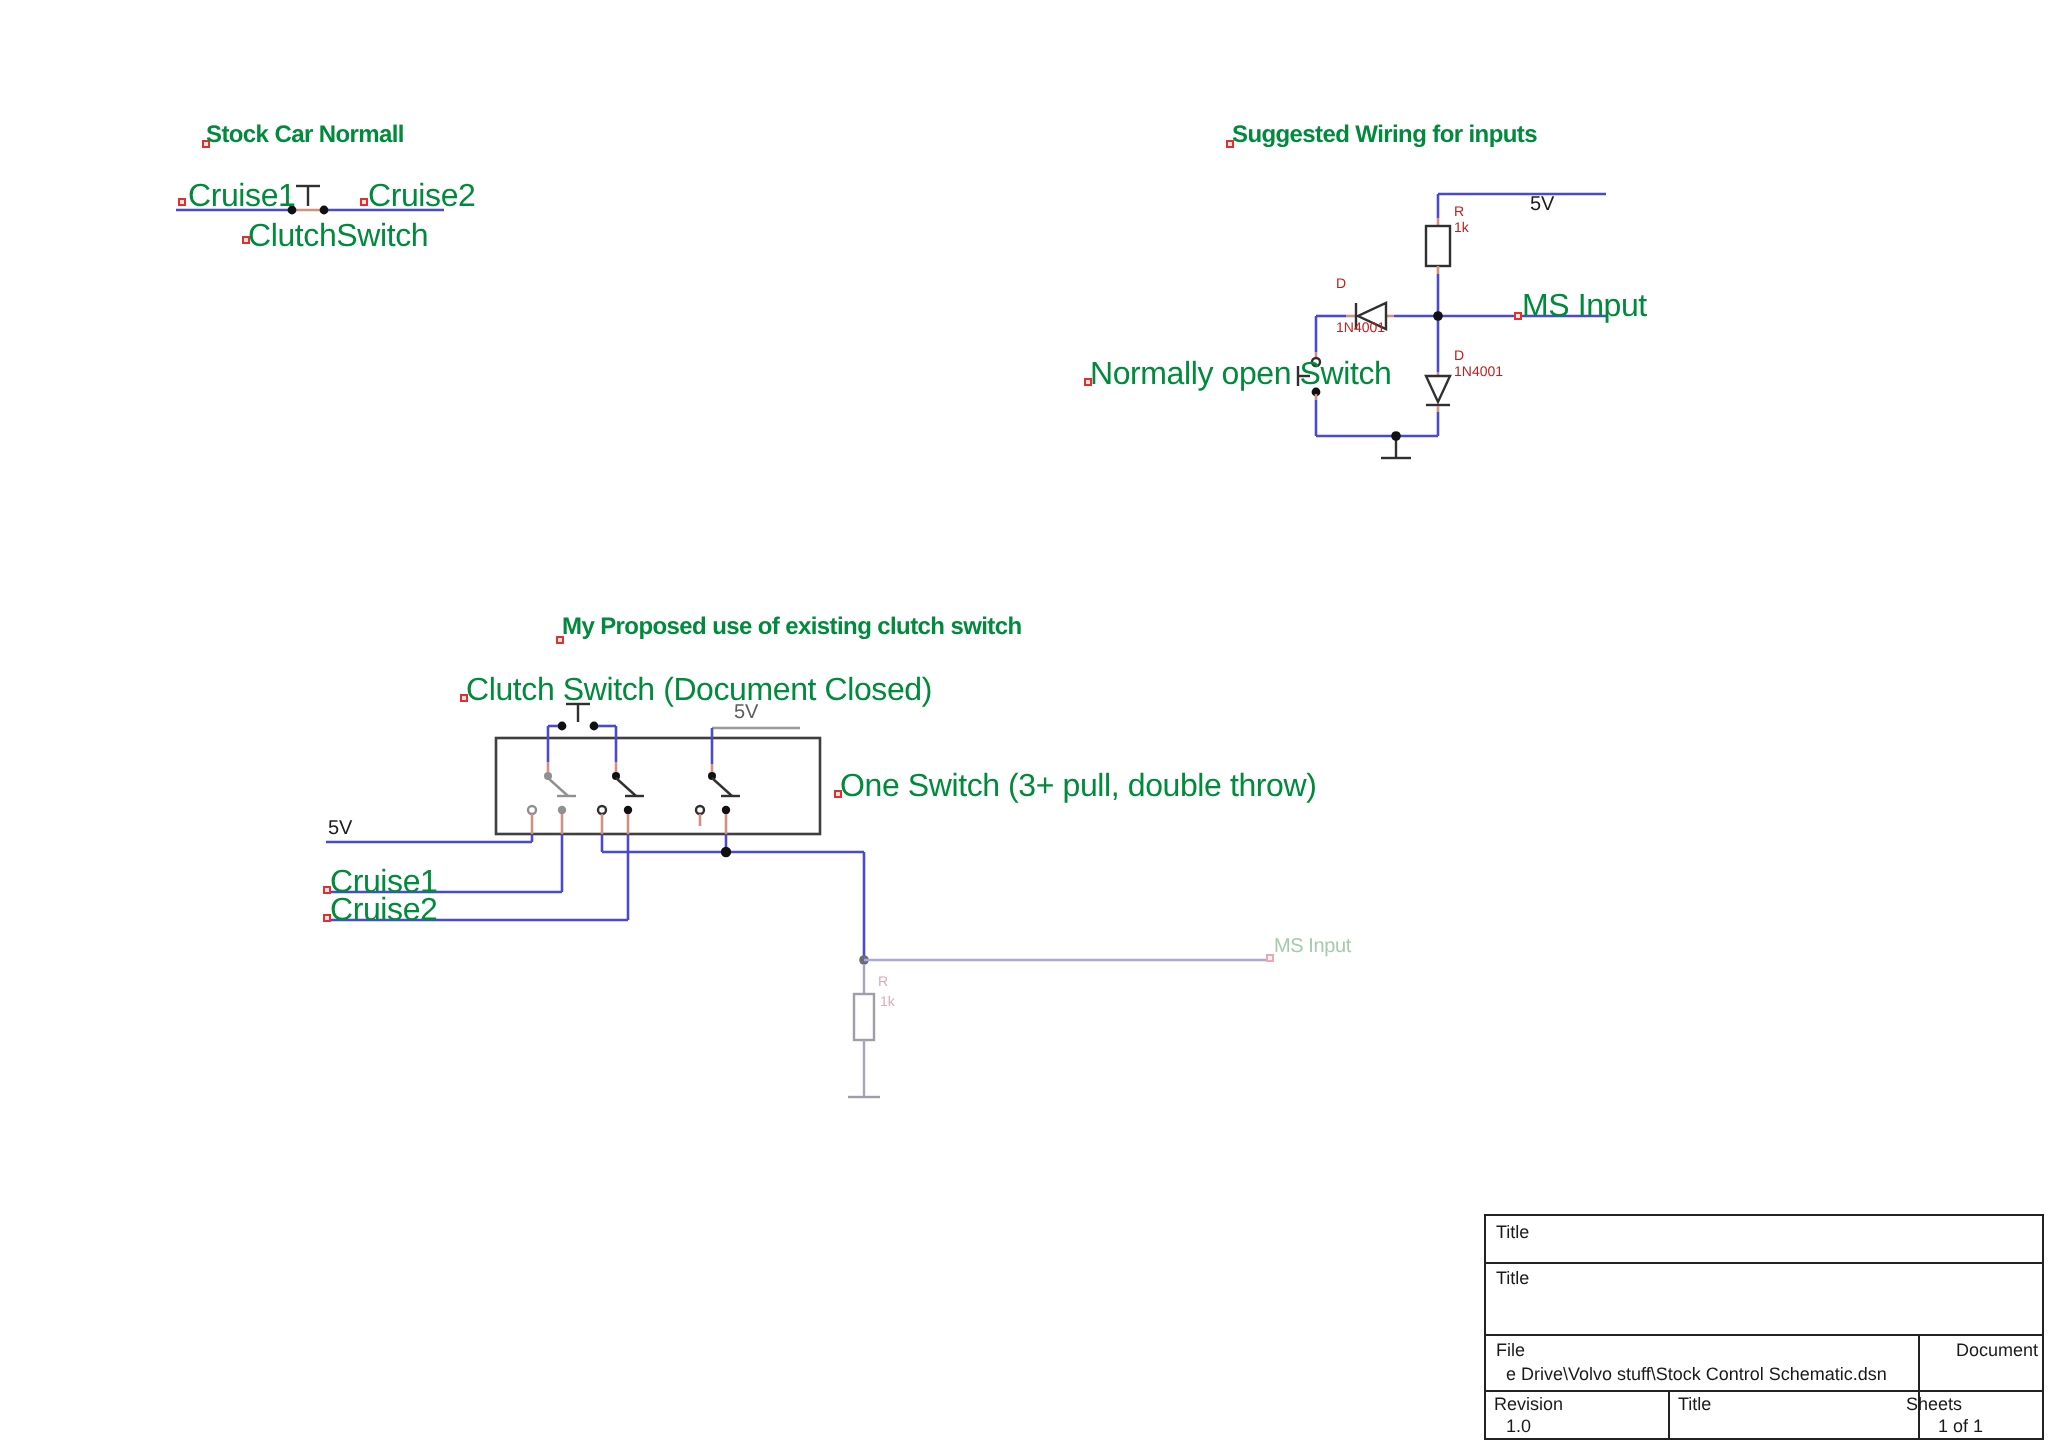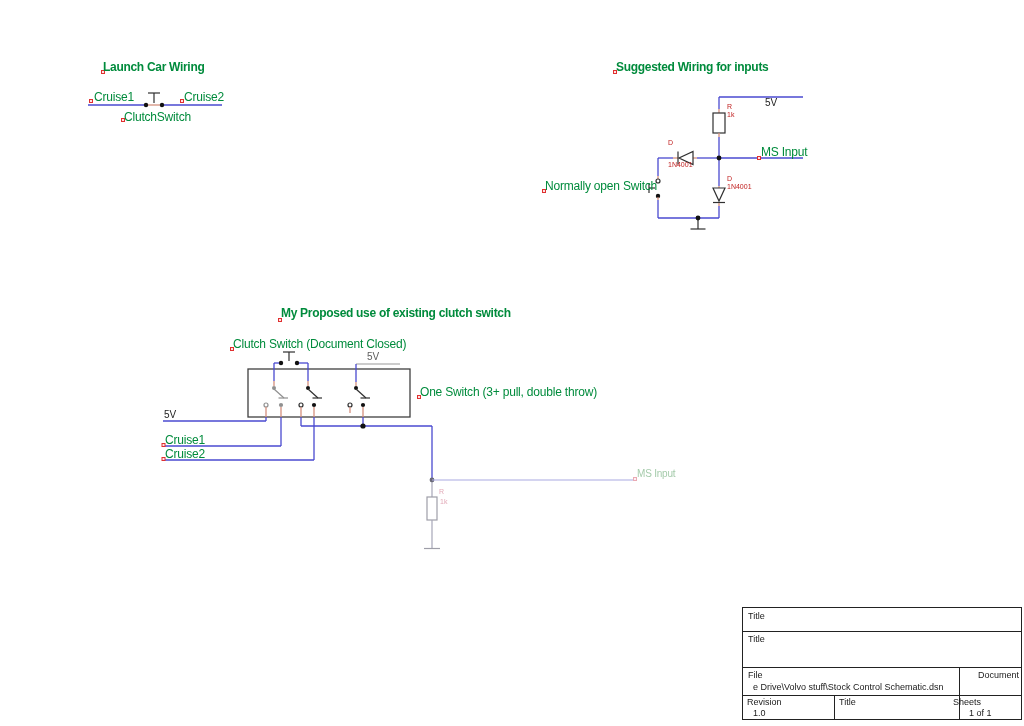--- a/index.html
+++ b/index.html
@@ -20,21 +20,21 @@
   .box {stroke:#3f3f3f;stroke-width:1.3;fill:none}
   .mk  {fill:#ffe2e2;stroke:var(--marker_red,#e03030);stroke-width:1}
   .mkf {fill:#fff0f2;stroke:#eaaab4;stroke-width:1}
   .dot {fill:#111}
   .dotg{fill:var(--symbol_gray,#909090)}
   .juncf{fill:var(--junction_faded,#6a6a78)}
   .white{fill:#fff}
 
   .txt{position:absolute;white-space:nowrap;line-height:1.05;}
   .h  {font-size:12px;font-weight:bold;letter-spacing:-0.3px;color:var(--label_green,#008b3c);}
-  .lbl{font-size:12px;letter-spacing:-0.2px;color:var(--label_green,#008b3c);}
+  .lbl{font-size:16px;letter-spacing:-0.2px;color:var(--label_green,#008b3c);}
   .lblf{font-size:10px;letter-spacing:-0.2px;color:var(--label_green_faded,#a5cbab);}
   .pwr{font-size:10px;color:#1c1c1c;}
   .pwrg{font-size:10px;color:#5c5c5c;}
   .part{font-size:7px;color:var(--part_red,#c02020);}
   .partf{font-size:7px;color:var(--part_red_faded,#e2aab8);}
 
   
   #tb{position:absolute;left:742px;top:607px;width:278px;height:111px;border:1px solid #222;}
   .tbline{position:absolute;background:#222;}
   .tbtxt{position:absolute;font-size:9px;color:#1a1a1a;white-space:nowrap;}
@@ -181,21 +181,21 @@
       <rect class="mk" x="542.5" y="189.5" width="3" height="3"></rect>
       <rect class="mk" x="278.5" y="318.5" width="3" height="3"></rect>
       <rect class="mk" x="230.5" y="347.5" width="3" height="3"></rect>
       <rect class="mk" x="417.5" y="395.5" width="3" height="3"></rect>
       <rect class="mk" x="162" y="443.5" width="3" height="3"></rect>
       <rect class="mk" x="162" y="457.5" width="3" height="3"></rect>
       <rect class="mkf" x="633.5" y="477.5" width="3" height="3"></rect>
     </g>
   </svg>
 
-  <div class="txt h" style="left:103px;top:61px">Launch Car Wiring</div>
+  <div class="txt h" style="left:103px;top:61px">Stock Car Normall</div>
   <div class="txt lbl" style="left:94px;top:91px">Cruise1</div>
   <div class="txt lbl" style="left:184px;top:91px">Cruise2</div>
   <div class="txt lbl" style="left:124px;top:111px">ClutchSwitch</div>
 
   <div class="txt h" style="left:616px;top:61px">Suggested Wiring for inputs</div>
   <div class="txt pwr" style="left:765px;top:98px">5V</div>
   <div class="txt part" style="left:727px;top:103px">R</div>
   <div class="txt part" style="left:727px;top:111px">1k</div>
   <div class="txt lbl" style="left:761px;top:146px">MS Input</div>
   <div class="txt part" style="left:668px;top:139px">D</div>

